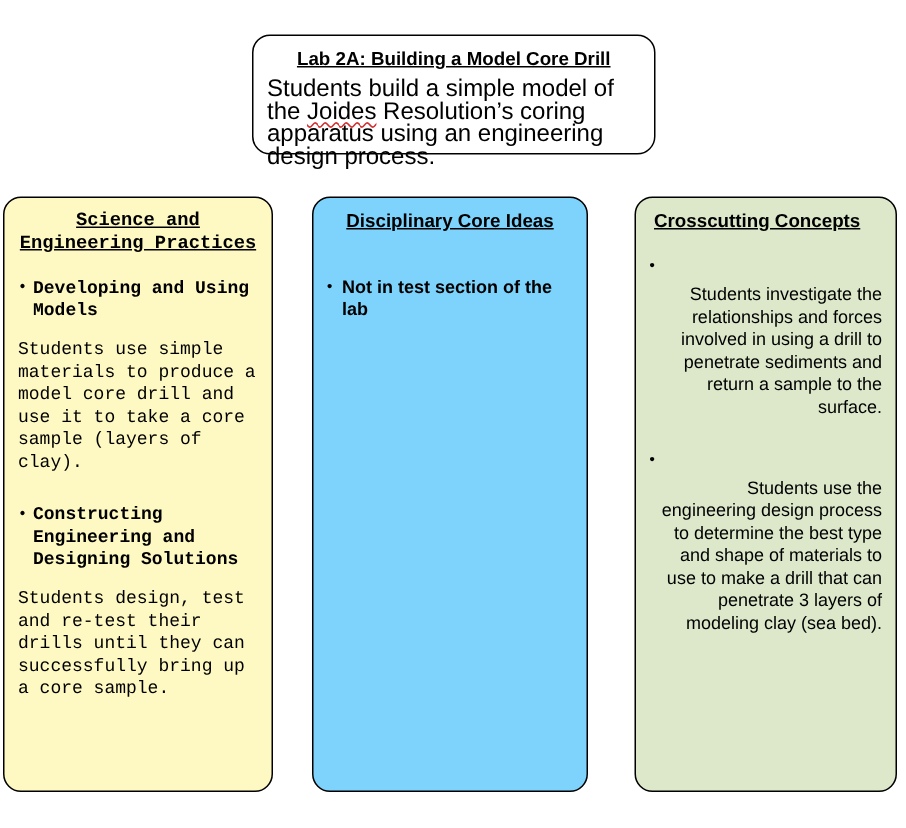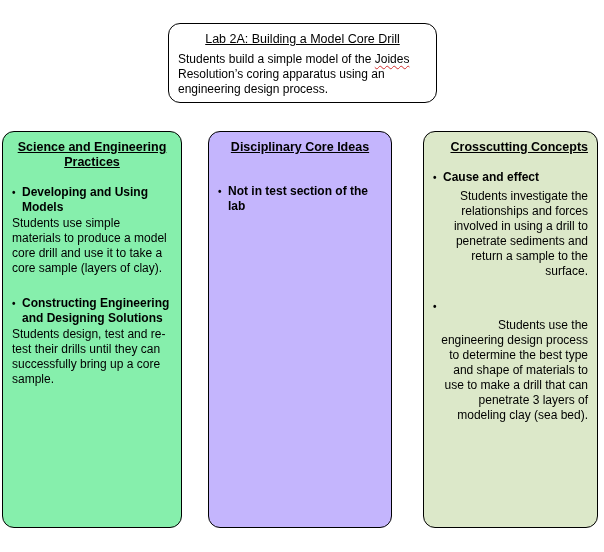--- a/index.html
+++ b/index.html
@@ -18,27 +18,27 @@
     left: 168px; top: 23px;
     width: 269px; height: 80px;
     background: #ffffff;
     border: 1.5px solid #000000;
     border-radius: 12px;
     padding: 7px 9px 6px 9px;
   }
   .title-box h1 {
     font-size: 12.5px;
     line-height: 16px;
-    font-weight: normal;
+    font-weight: bold;
     text-decoration: underline;
     text-align: center;
     margin-bottom: 5px;
   }
   .title-box p {
-    font-size: 12px;
+    font-size: 16px;
     line-height: 15px;
   }
   .misspelled {
     text-decoration-line: underline;
     text-decoration-style: wavy;
     text-decoration-thickness: 1px;
     text-underline-offset: 2px;
   }
 
   
@@ -55,21 +55,21 @@
   .col-right  { left: 423px; width: 175px; }
 
   .col-header {
     font-size: 12.5px;
     line-height: 15px;
     font-weight: bold;
     text-decoration: underline;
   }
   .col-left .col-header,
   .col-middle .col-header { text-align: center; }
-  .col-right .col-header  { text-align: right; padding-left: 3px; }
+  .col-right .col-header  { text-align: left; padding-left: 3px; }
 
   .section { margin-top: 15px; }
   .section + .section { margin-top: 20px; }
   .col-middle .section { margin-top: 29px; }
 
   .bullet-line {
     display: flex;
     gap: 5px;
     font-size: 12px;
     line-height: 15px;
@@ -77,70 +77,69 @@
   }
   .bullet-glyph {
     flex: 0 0 auto;
     width: 5px;
     font-size: 10px;
     line-height: 15px;
   }
   .section-body {
     font-size: 12px;
     line-height: 15px;
-    margin-top: 1px;
+    margin-top: 11px;
   }
   .col-right .section-body { margin-top: 4px; text-align: right; }
 </style>
 </head>
 <body>
 
 <div class="title-box">
   <h1>Lab 2A: Building a Model Core Drill</h1>
   <p><span>Students build a simple model of the </span><span class="misspelled" style="text-decoration-color: rgb(211, 47, 47);">Joides</span><span> Resolution’s coring apparatus using an engineering design process.</span></p>
 </div>
 
-<div class="col col-left" style="background-color: #86efac;">
+<div class="col col-left" style="background-color: #fef9c3; font-family: Liberation Mono, monospace;">
   <div class="col-header">Science and Engineering Practices</div>
 
   <div class="section">
     <div class="bullet-line">
       <span class="bullet-glyph">•</span>
       <span>Developing and Using Models</span>
     </div>
     <div class="section-body">Students use simple materials to produce a model core drill and use it to take a core sample (layers of clay).</div>
   </div>
 
   <div class="section">
     <div class="bullet-line">
       <span class="bullet-glyph">•</span>
       <span>Constructing Engineering and Designing Solutions</span>
     </div>
     <div class="section-body">Students design, test and re-test their drills until they can successfully bring up a core sample.</div>
   </div>
 </div>
 
-<div class="col col-middle" style="background-color: #c4b5fd;">
+<div class="col col-middle" style="background-color: #7dd3fc;">
   <div class="col-header">Disciplinary Core Ideas</div>
 
   <div class="section">
     <div class="bullet-line">
       <span class="bullet-glyph">•</span>
       <span>Not in test section of the lab</span>
     </div>
   </div>
 </div>
 
 <div class="col col-right" style="background-color: rgb(220, 232, 201);">
   <div class="col-header">Crosscutting Concepts</div>
 
   <div class="section">
     <div class="bullet-line">
       <span class="bullet-glyph">•</span>
-      <span>Cause and effect</span>
     </div>
     <div class="section-body">Students investigate the relationships and forces involved in using a drill to penetrate sediments and return a sample to the surface.</div>
   </div>
 
   <div class="section">
     <div class="bullet-line">
       <span class="bullet-glyph">•</span>
     </div>
     <div class="section-body">Students use the engineering design process to determine the best type and shape of materials to use to make a drill that can penetrate 3 layers of modeling clay (sea bed).</div>
   </div>

